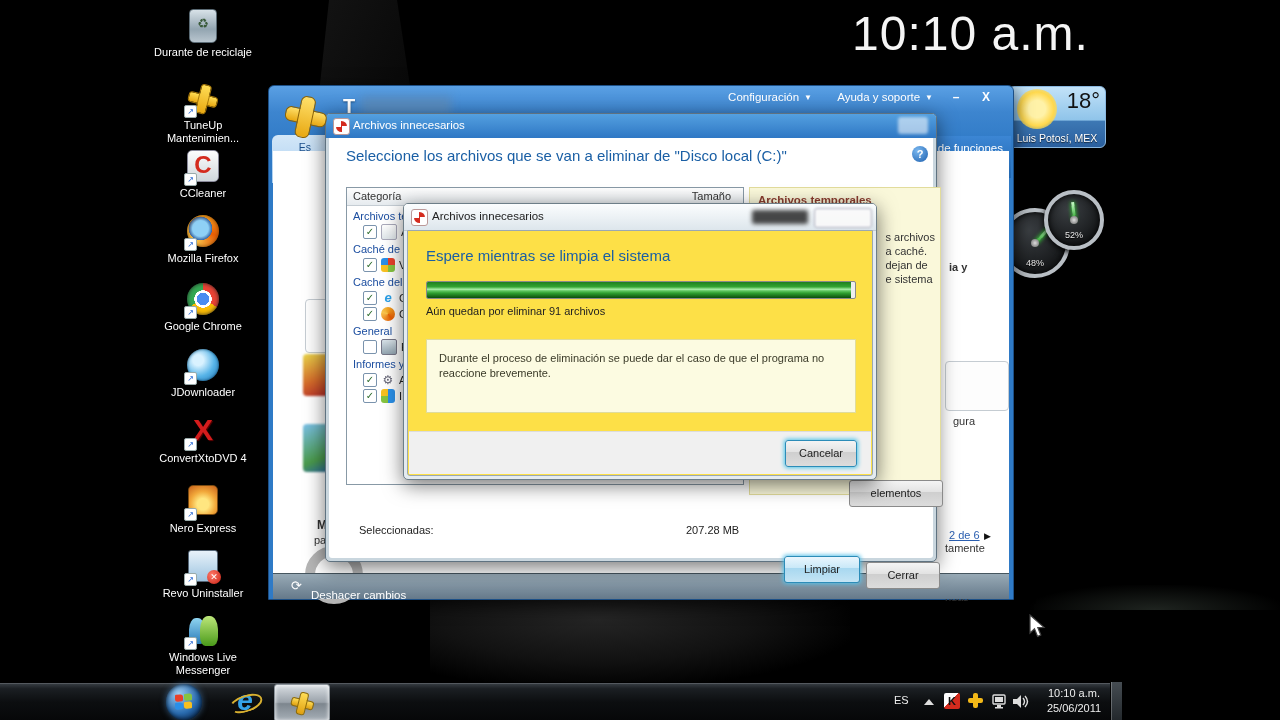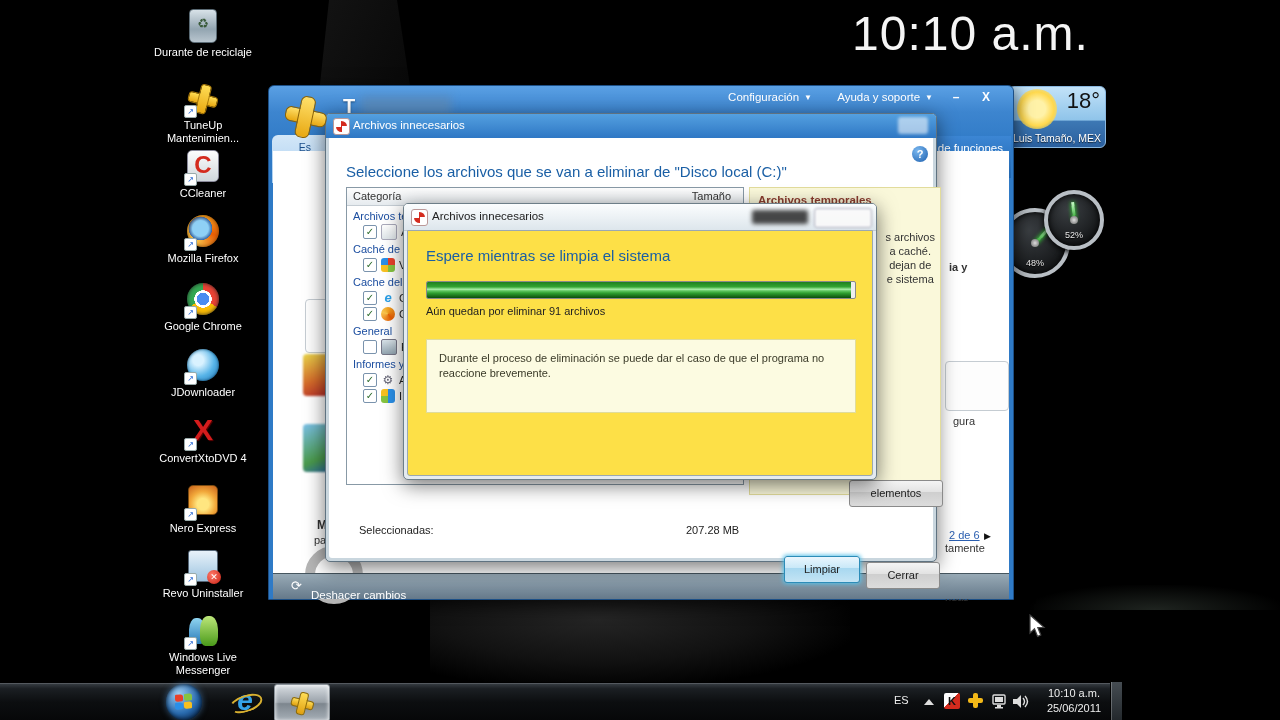--- a/index.html
+++ b/index.html
@@ -101,21 +101,21 @@
   .dlg1{left:325px;top:113px;width:610px;height:447px;background:#c9d6de;border:1px solid #5f7280;}
   .dlg1-title{position:absolute;left:0;top:0;right:0;height:24px;border-radius:4px 4px 0 0;
     background:linear-gradient(180deg,#54a0e0,#2e77c4);color:#fff;font-size:11.5px;}
   .dlg-ticon{position:absolute;left:7px;top:4px;width:15px;height:15px;border-radius:3px;background:#fff;
     border:1px solid #b99;overflow:hidden;}
   .dlg-ticon:after{content:"";position:absolute;left:2px;top:2px;width:11px;height:11px;border-radius:50%;
     background:conic-gradient(#d42b1e 0 25%,#fff 0 50%,#d42b1e 0 75%,#fff 0);}
   .dlg1-censor{position:absolute;right:8px;top:3px;width:30px;height:17px;background:rgba(255,255,255,.55);
     border-radius:3px;filter:blur(1.5px);}
   .dlg1-body{position:absolute;left:3px;top:24px;right:3px;bottom:3px;background:#fff;border-radius:0 0 3px 3px;}
-  .d1-heading{position:absolute;left:17px;top:25px;font-size:15px;color:#1a5fa5;}
+  .d1-heading{position:absolute;left:17px;top:9px;font-size:15px;color:#1a5fa5;}
   .helpbtn{position:absolute;right:5px;top:8px;width:16px;height:16px;border-radius:50%;text-align:center;
     background:radial-gradient(circle at 35% 30%,#7ab8f0,#1d5fae);color:#fff;font-size:11px;line-height:16px;font-weight:bold;cursor:pointer;}
   .catlist{position:absolute;left:17px;top:49px;width:396px;height:296px;border:1px solid #8899a6;}
   .catlist .hdr{position:relative;height:17px;background:linear-gradient(180deg,#fdfdfd,#e6ebef);
     border-bottom:1px solid #c5cdd4;font-size:11px;color:#333;}
   .catlist .hdr .c1{position:absolute;left:6px;top:2px;}
   .catlist .hdr .c2{position:absolute;right:12px;top:2px;}
   .cgroup{margin:4px 0 1px 6px;color:#1c4ea0;font-size:11px;height:13px;}
   .citem{margin:1px 0 1px 16px;height:15px;font-size:11px;color:#222;display:flex;align-items:center;gap:4px;}
   .cb{display:inline-block;width:12px;height:12px;border:1px solid #7a93ad;border-radius:2px;background:#fff;
@@ -123,21 +123,21 @@
   .cicon{display:inline-block;width:14px;height:14px;border-radius:2px;}
   .ci-doc{background:linear-gradient(180deg,#fff,#dfe6ea);border:1px solid #aab;}
   .ci-win{background:conic-gradient(#e8402a 0 25%,#86c440 0 50%,#f8c020 0 75%,#2a8fe8 0);border-radius:3px;}
   .ci-ie{background:#fff;color:#2ba0e8;font-weight:bold;font-style:italic;font-size:13px;line-height:14px;text-align:center;}
   .ci-ff{border-radius:50%;background:conic-gradient(#f5a623,#e85d04 40%,#f9c74f 80%,#f5a623);}
   .ci-rec{background:linear-gradient(180deg,#d8e2e8,#93a5b1);border:1px solid #778;}
   .ci-gear{color:#667;font-size:12px;line-height:14px;text-align:center;}
   .ci-rep{background:conic-gradient(#2a8fe8 0 50%,#86c440 0 75%,#f8c020 0);border-radius:3px;}
   .ypanel{position:absolute;left:420px;top:49px;width:190px;height:306px;background:#faf8da;border:1px solid #e2dc9c;}
   .ypanel .ptitle{margin:6px 8px 0 8px;color:#8b3d2f;font-weight:bold;font-size:11.5px;text-decoration:underline;cursor:pointer;}
-  .ypanel .plines{position:absolute;right:5px;top:42px;text-align:center;font-size:11px;color:#333;line-height:14px;}
+  .ypanel .plines{position:absolute;right:5px;top:42px;text-align:left;font-size:11px;color:#333;line-height:14px;}
   .btn{background:linear-gradient(180deg,#f4f4f4,#e2e2e2 45%,#cfcfcf 46%,#dcdcdc);border:1px solid #8a8a8a;
     border-radius:3px;font-size:11px;color:#222;text-align:center;cursor:pointer;}
   .btn-elem{position:absolute;left:520px;top:342px;width:92px;height:25px;line-height:24px;}
   .d1-sel{position:absolute;left:30px;top:386px;font-size:11px;color:#222;}
   .d1-mb{position:absolute;left:357px;top:386px;font-size:11px;color:#222;}
   .btn-limpiar{position:absolute;left:455px;top:418px;width:74px;height:25px;line-height:24px;
     border-color:#2c8cb8;box-shadow:0 0 4px 1px #56c0e8;background:linear-gradient(180deg,#eaf6fd,#c8e8f8 45%,#a8d8f0 46%,#c4e4f4);}
   .btn-cerrar{position:absolute;left:537px;top:418px;width:72px;height:25px;line-height:24px;margin-top:6px;}
   .dlg2{left:403px;top:203px;width:472px;height:275px;background:#e4ebf0;border:1px solid #6d7e88;z-index:6;}
   .dlg2-title{position:absolute;left:0;top:0;right:0;height:26px;border-radius:4px 4px 0 0;
@@ -275,21 +275,21 @@
       <div class="badge">↗</div>
       </div>
     <div class="dlabel">Windows Live Messenger</div>
   </div>
 
   <div class="abs bigclock">10:10 a.m.</div>
 
   <div class="abs weather">
     <div class="sun"></div>
     <div class="temp">18°</div>
-    <div class="loc">Luis Tamaño, MEX</div>
+    <div class="loc">Luis Potosí, MEX</div>
   </div>
 
   <div class="abs gauge" style="left:1000px;top:208px;width:62px;height:62px">
     <div class="needle" style="height:22px;transform:rotate(42deg)"></div>
     <div class="hub"></div>
     <div class="pct">48%</div>
   </div>
   <div class="abs gauge" style="left:1044px;top:190px;width:52px;height:52px">
     <div class="needle" style="height:18px;transform:rotate(-6deg)"></div>
     <div class="hub"></div>
@@ -422,20 +422,23 @@
       <div class="dlg2-censor1"></div>
       <div class="dlg2-censor2"></div>
     </div>
     <div class="dlg2-body">
       <div class="d2-heading">Espere mientras se limpia el sistema</div>
       <div class="pbar">
           <div class="fill" style="width:99%"></div>
         </div>
       <div class="d2-status">Aún quedan por eliminar 91 archivos</div>
       <div class="warnbox">Durante el proceso de eliminación se puede dar el caso de que el programa no reaccione brevemente.</div>
+      <div class="d2-footer">
+        <div class="btn btn-cancel">Cancelar</div>
+      </div>
     </div>
   </div>
 
   <svg class="abs cursor" width="22" height="26" viewBox="0 0 22 26">
     <path d="M2,1 L2,19 L6.5,14.8 L9.6,22.4 L12.8,21 L9.8,13.6 L16,13.4 Z" fill="#fff" stroke="#444" stroke-width="1.2"></path>
   </svg>
 
   <div class="abs taskbar">
     <div class="orb">
       <div class="orbflag">

